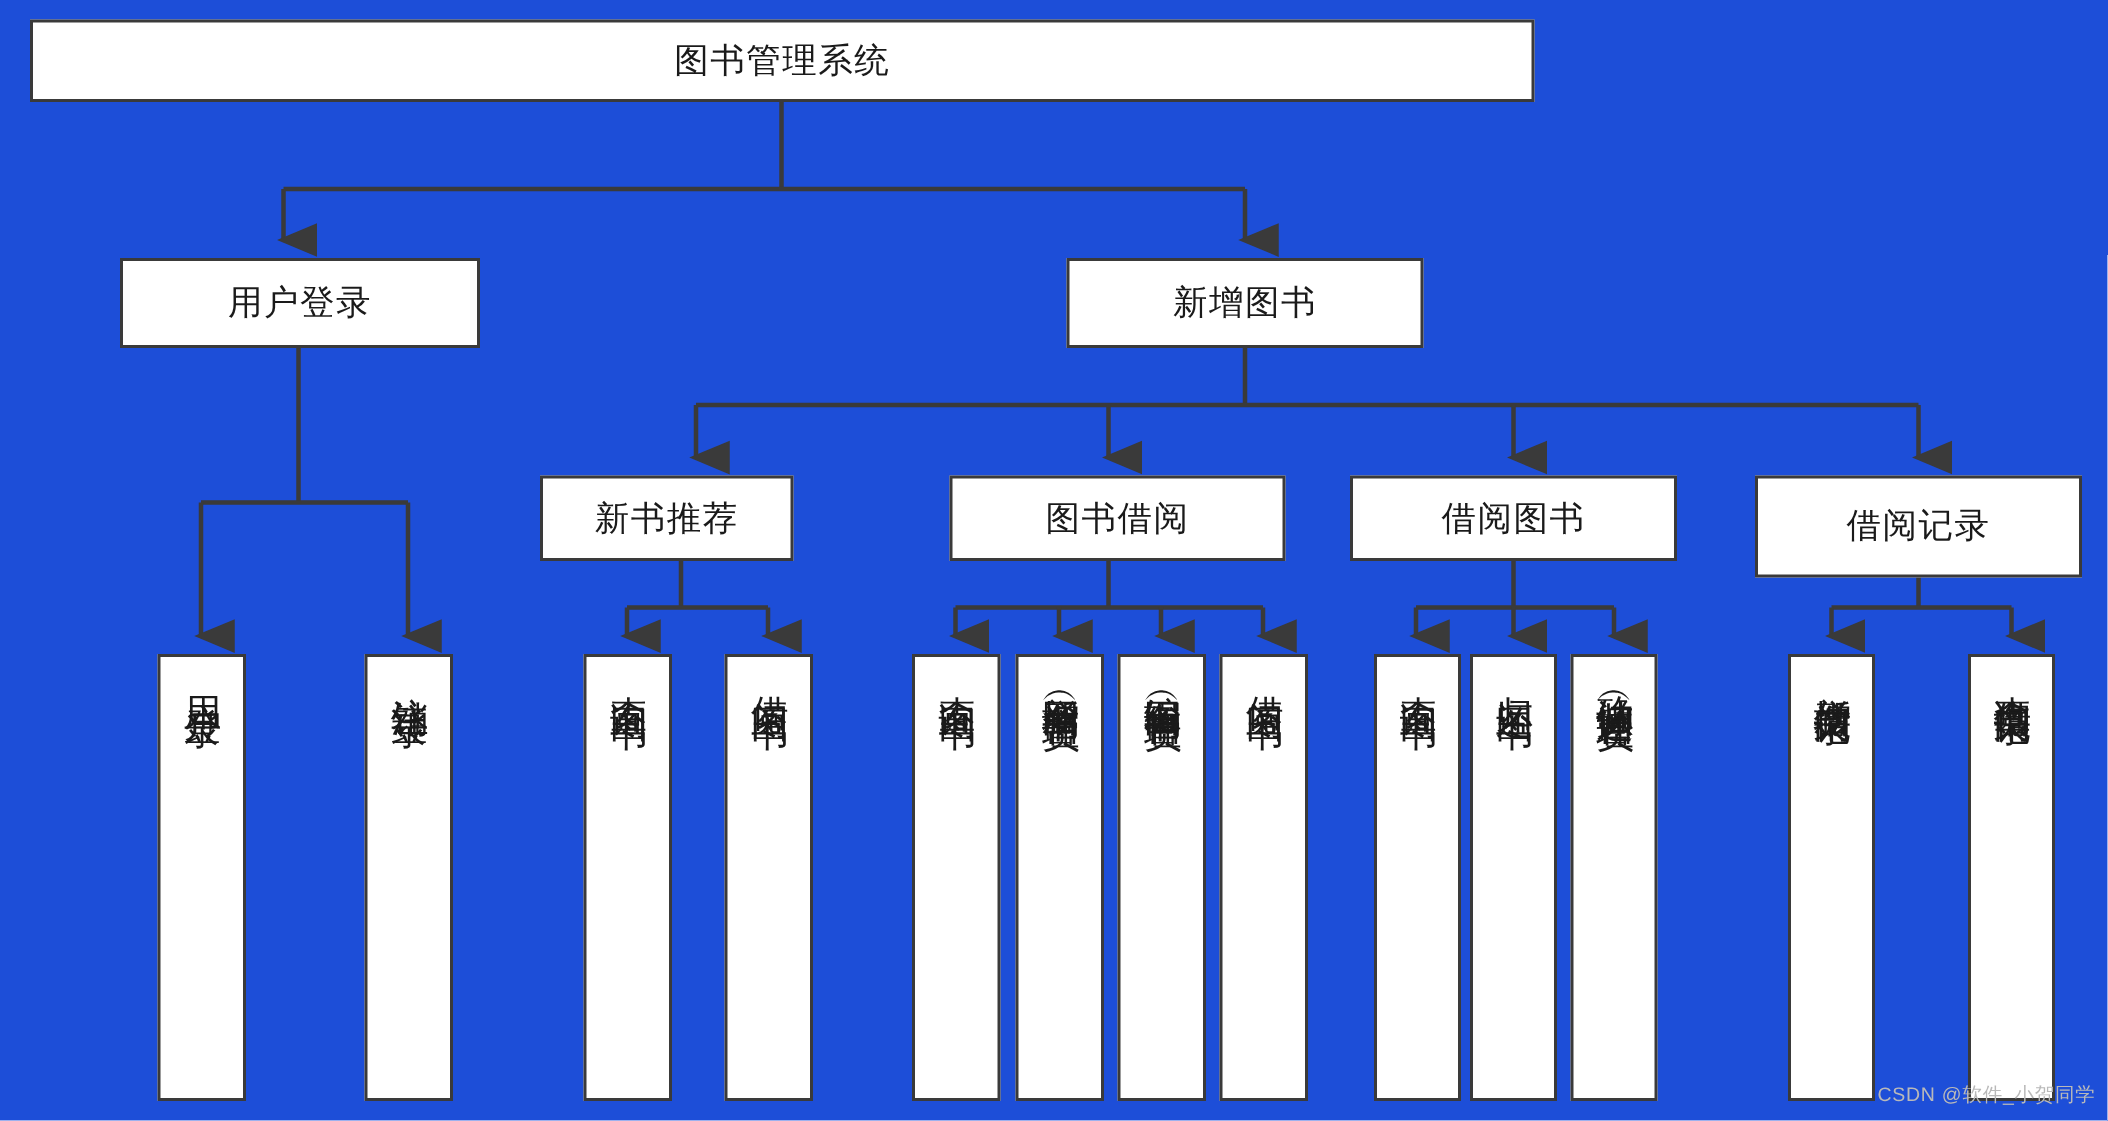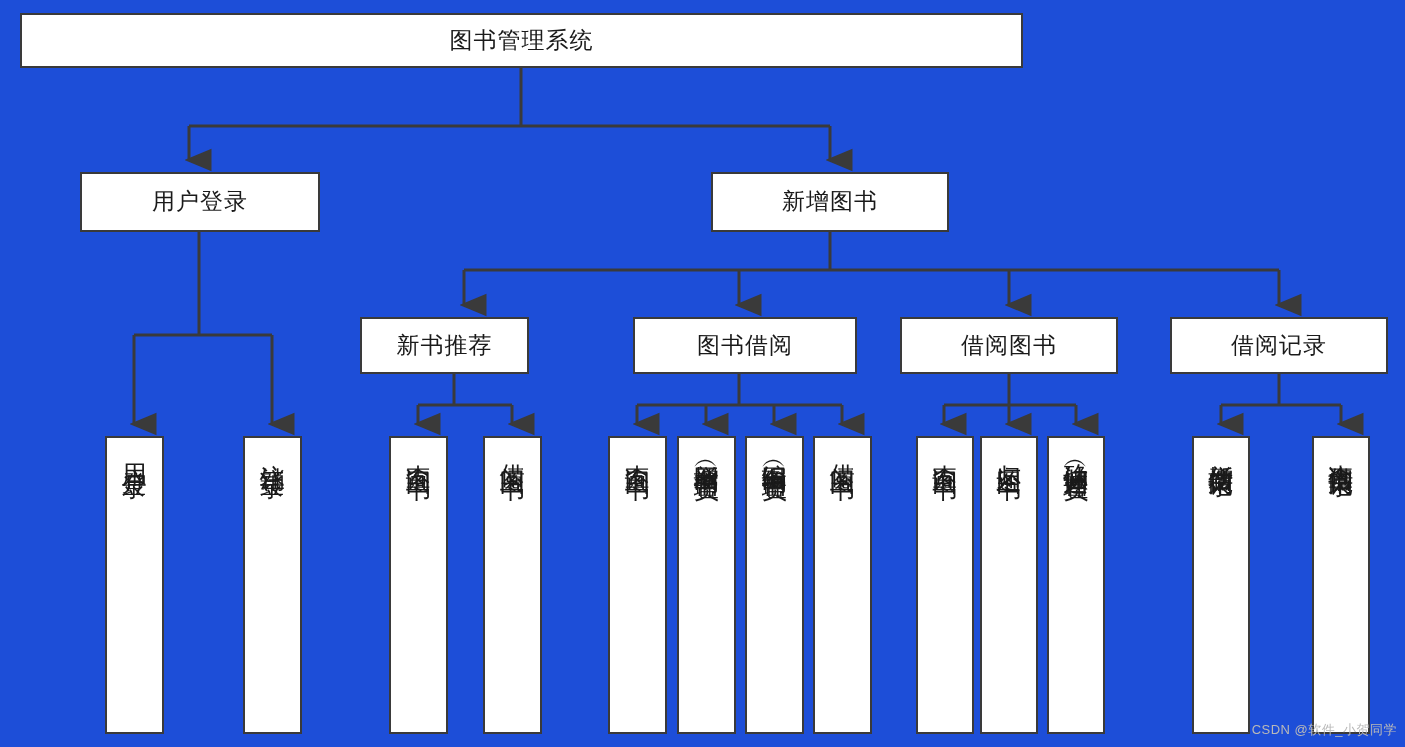--- a/index.html
+++ b/index.html
@@ -150,21 +150,21 @@
   </div>
 
   <div class="node" style="left:633px; top:317px; width:224px; height:57px;">
     <span class="node-label h-label">图书借阅</span>
   </div>
 
   <div class="node" style="left:900px; top:317px; width:218px; height:57px;">
     <span class="node-label h-label">借阅图书</span>
   </div>
 
-  <div class="node" style="left:1170px; top:317px; width:218px; height:57px;">
+  <div class="node" style="left:1170px; top:317px; width:218px; height:68px;">
     <span class="node-label h-label">借阅记录</span>
   </div>
 
   <div class="node leaf" style="left:105px; top:436px; width:59px; height:298px;">
     <span class="node-label v-label">用户登录</span>
   </div>
 
   <div class="node leaf" style="left:243px; top:436px; width:59px; height:298px;">
     <span class="node-label v-label">注销登录</span>
   </div>

